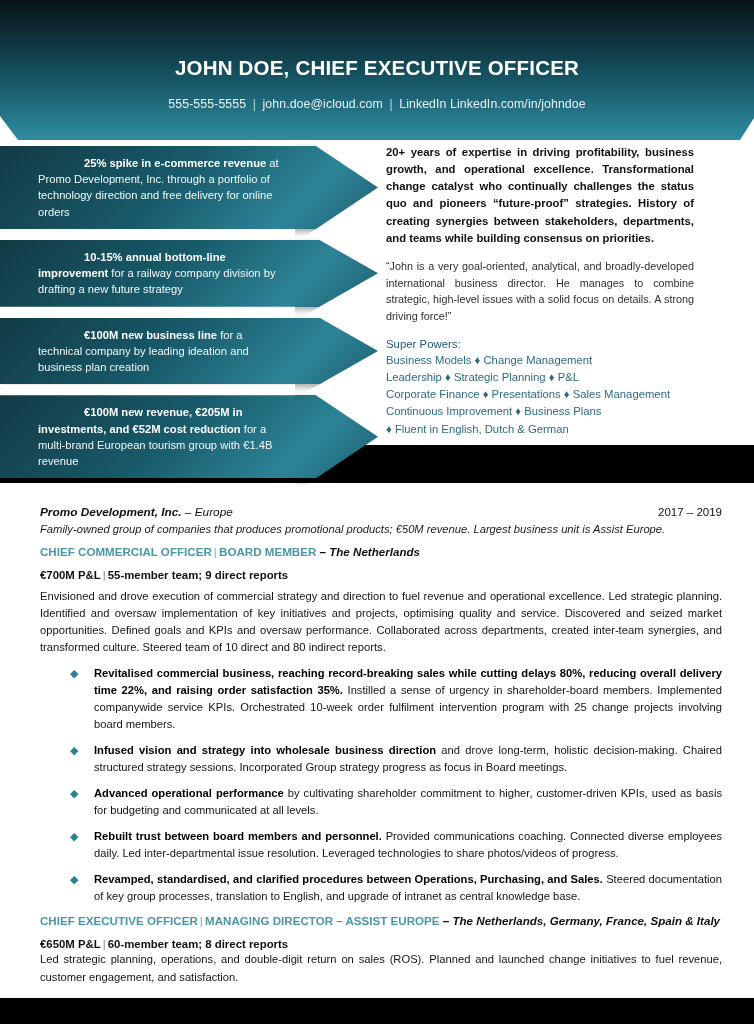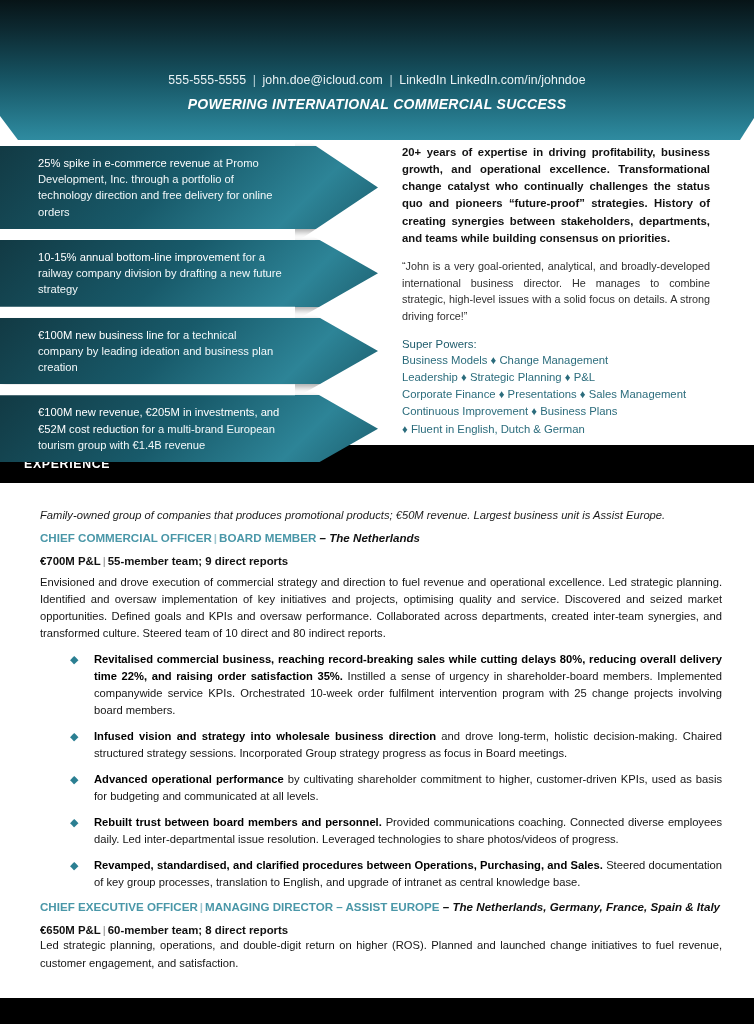--- a/index.html
+++ b/index.html
@@ -73,25 +73,25 @@
     margin-bottom: 11px;
     padding: 9px 95px 9px 38px;
     color: #f2f8f9;
     font-size: 11.2px;
     line-height: 1.45;
     background: linear-gradient(135deg, #123a44 0%, #185a6a 45%, #2d8497 78%, #1d6070 100%);
     -webkit-clip-path: polygon(0 0, 295px 0, 295px -14px, 378px 50%, 295px calc(100% + 14px), 295px 100%, 0 100%);
     clip-path: polygon(0 0, 295px 0, 295px -14px, 378px 50%, 295px calc(100% + 14px), 295px 100%, 0 100%);
     filter: drop-shadow(2px 3px 3px rgba(0,0,0,0.35));
   }
-  .arrow b { font-weight: normal; color: #ffffff; }
+  .arrow b { font-weight: bold; color: #ffffff; margin-left: 46px; }
 
   .summary {
     position: absolute;
-    left: 402px;
+    left: 386px;
     top: 4px;
     width: 308px;
   }
   .summary-para {
     font-size: 11.3px;
     font-weight: bold;
     line-height: 1.52;
     color: #111111;
     text-align: justify;
   }
@@ -213,29 +213,29 @@
     height: 26px;
     background: #000000;
   }
 </style>
 </head>
 <body>
 
 <div class="page">
 
   <div class="header-banner">
+    <div class="header-name">JOHN DOE, CHIEF EXECUTIVE OFFICER</div>
     <div class="header-contact">
       <span>555-555-5555</span>
       <span class="sep">|</span>
       <span>john.doe@icloud.com</span>
       <span class="sep">|</span>
       <span>LinkedIn</span>
       <span>LinkedIn.com/in/johndoe</span>
     </div>
-    <div class="header-tagline">POWERING INTERNATIONAL COMMERCIAL SUCCESS</div>
   </div>
 
   <div class="top-area">
 
     <div class="arrows">
       <div class="arrow">
         <b>25% spike in e-commerce revenue</b><span> at Promo Development, Inc. through a portfolio of technology direction and free delivery for online orders</span>
       </div>
       <div class="arrow">
         <b>10-15% annual bottom-line improvement</b><span> for a railway company division by drafting a new future strategy</span>
@@ -262,20 +262,26 @@
     </div>
 
   </div>
 
   <div class="section-banner">
     <span class="section-banner-label">EXPERIENCE</span>
   </div>
 
   <div class="body-wrap">
 
+    <div class="job-head">
+      <div class="job-company">
+        <span>Promo Development, Inc.</span><span class="loc"> – Europe</span>
+      </div>
+      <div class="job-dates">2017 – 2019</div>
+    </div>
 
     <div class="job-desc">Family-owned group of companies that produces promotional products; €50M revenue. Largest business unit is Assist Europe.</div>
 
     <div class="role-title">
       <span>CHIEF COMMERCIAL OFFICER</span><span class="rsep">|</span><span>BOARD MEMBER</span><span class="rloc"> – The Netherlands</span>
     </div>
     <div class="role-meta">
       <span>€700M P&amp;L</span><span class="msep">|</span><span>55-member team; 9 direct reports</span>
     </div>
 
@@ -298,19 +304,19 @@
         <span class="dot">◆</span><b>Revamped, standardised, and clarified procedures between Operations, Purchasing, and Sales.</b><span> Steered documentation of key group processes, translation to English, and upgrade of intranet as central knowledge base.</span>
       </div>
     </div>
 
     <div class="role-title" style="margin-top:8px">
       <span>CHIEF EXECUTIVE OFFICER</span><span class="rsep">|</span><span>MANAGING DIRECTOR – ASSIST EUROPE</span><span class="rloc"> – The Netherlands, Germany, France, Spain &amp; Italy</span>
     </div>
     <div class="role-meta">
       <span>€650M P&amp;L</span><span class="msep">|</span><span>60-member team; 8 direct reports</span>
     </div>
-    <div class="role-para" style="margin-top:1px">Led strategic planning, operations, and double-digit return on higher (ROS). Planned and launched change initiatives to fuel revenue, customer engagement, and satisfaction.</div>
+    <div class="role-para" style="margin-top:1px">Led strategic planning, operations, and double-digit return on sales (ROS). Planned and launched change initiatives to fuel revenue, customer engagement, and satisfaction.</div>
 
   </div>
 
   <div class="footer-bar"></div>
 
 </div>
 
 </body></html>

